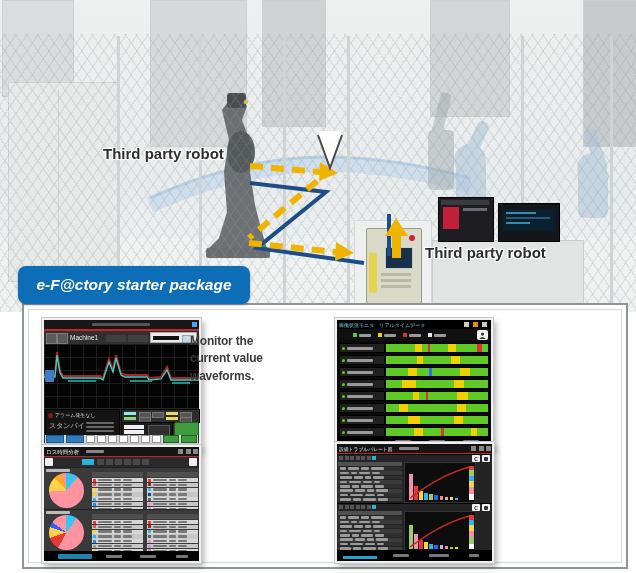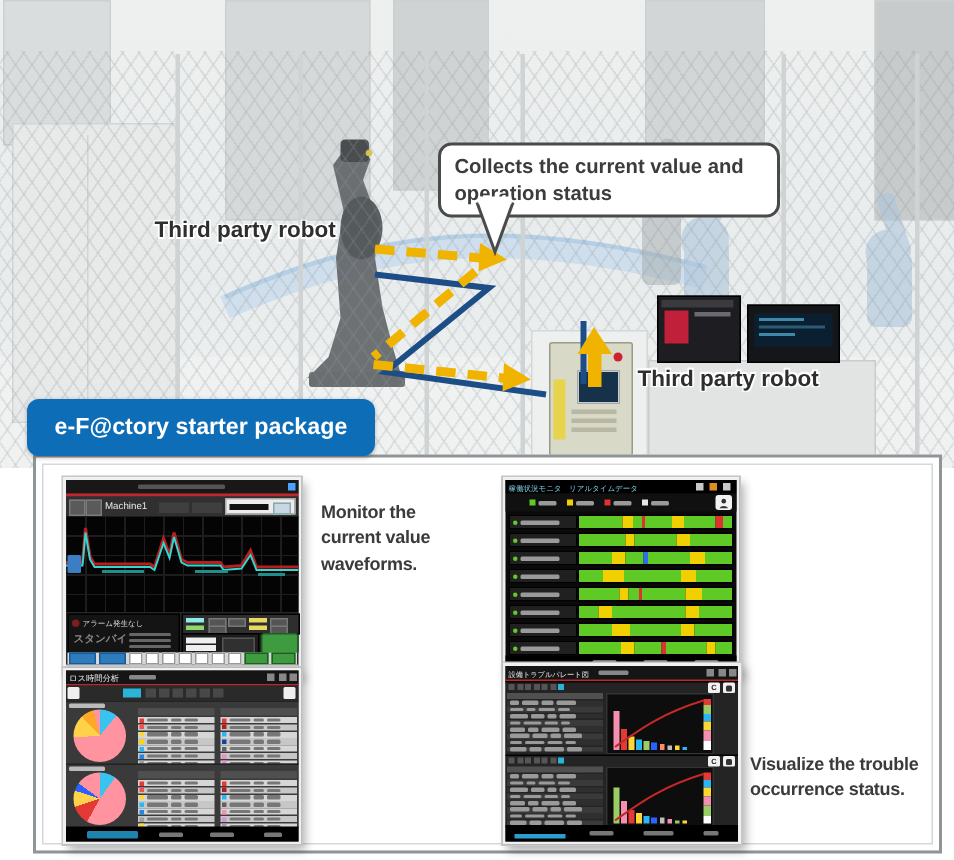--- a/index.html
+++ b/index.html
@@ -18,21 +18,21 @@
       repeating-linear-gradient(-55deg, rgba(146,154,156,.35) 0 1.4px, transparent 1.4px 9px);}
   .post{position:absolute;width:3px;background:#cfd3d3;top:36px;height:268px;}
 
   
   .photo-label{position:absolute;font-weight:bold;font-size:15px;color:#2e2e2e;line-height:1.25;
     text-shadow:-1px -1px 0 #fff,1px -1px 0 #fff,-1px 1px 0 #fff,1px 1px 0 #fff,0 0 3px #fff;}
   .callout{position:absolute;left:292px;top:95px;width:206px;background:#fff;border:2px solid #4a4a4a;
     border-radius:9px;padding:5px 9px 6px 9px;font-weight:bold;font-size:13.5px;color:#3c3c3c;line-height:1.3;}
   .banner{position:absolute;left:18px;top:266px;width:232px;height:38px;background:#0d6db6;border-radius:8px;
     color:#fff;font-weight:bold;font-size:15.5px;display:flex;align-items:center;justify-content:center;
-    box-shadow:0 1px 3px rgba(0,0,0,.25);z-index:30;}
+    box-shadow:0 1px 3px rgba(0,0,0,.25);z-index:30;font-style:italic;}
 
   
   .package{position:absolute;left:22px;top:303px;width:602px;height:262px;background:#fff;
     border:2px solid #8f9596;box-shadow:inset 0 0 0 4px #fff, inset 0 0 0 5px #d4d8d8;z-index:20;}
   .shot{position:absolute;border:2px solid #f0f0f0;outline:1px solid #c4c8c8;background:#222;
     box-shadow:3px 4px 6px rgba(0,0,0,.30);}
   .cap{position:absolute;font-weight:bold;font-size:12px;color:#3b3b3b;line-height:1.45;letter-spacing:-.2px;z-index:25;}
 
   .tx-bar{display:inline-block;background:#8a8a8a;border-radius:1px;vertical-align:middle;}
 
@@ -192,23 +192,20 @@
       <line x1="250" y1="166" x2="320" y2="172" stroke="#f0b400" stroke-width="6" stroke-dasharray="13 8"></line>
       <polygon points="320,162 338,173 319,181" fill="#f0b400"></polygon>
       <line x1="317" y1="181" x2="249" y2="238" stroke="#f0b400" stroke-width="6" stroke-dasharray="13 8"></line>
       <line x1="249" y1="243" x2="336" y2="252" stroke="#f0b400" stroke-width="6" stroke-dasharray="13 8"></line>
       <polygon points="336,242 354,253 335,261" fill="#f0b400"></polygon>
       <rect x="392" y="233" width="9" height="25" fill="#f0b400"></rect>
       <polygon points="385,236 408,236 396,218" fill="#f0b400"></polygon>
     </svg>
 
     <div class="photo-label" style="left:103px;top:145px;">Third party robot</div>
-    <div class="callout">
-      <span>Collects the current value and operation status</span>
-    </div>
     <svg class="abs" style="left:0;top:0;pointer-events:none;" width="636" height="312">
       <path d="M318,135 L330,168 L342,135" fill="#ffffff" stroke="#4a4a4a" stroke-width="2"></path>
       <rect x="319" y="131" width="22" height="5" fill="#ffffff"></rect>
     </svg>
     <div class="photo-label" style="left:425px;top:244px;">
       <div>Third party robot</div>
     </div>
   </div>
 
   <div class="banner">
@@ -289,21 +286,21 @@
       <div class="tabs">
         <span class="tab"></span>
           <span class="tab"></span>
           <span class="tab"></span>
           <span class="tab"></span>
         <span class="tab"></span>
           <span class="tab"></span>
           <span class="tab sel"></span>
       </div>
     </div>
-    <div class="cap" style="left:190px;top:28px;width:92px;">Monitor the current value waveforms.</div>
+    <div class="cap" style="left:166px;top:28px;width:92px;">Monitor the current value waveforms.</div>
 
     <div class="shot s2">
       <div class="tbar">
         <span class="ttx">稼働状況モニタ　リアルタイムデータ</span>
         <span class="abs" style="right:22px;top:2px;width:5px;height:5px;background:#c8c8c8;"></span>
         <span class="abs" style="right:13px;top:2px;width:5px;height:5px;background:#e08a28;"></span>
         <span class="abs" style="right:4px;top:2px;width:5px;height:5px;background:#c8c8c8;"></span>
       </div>
       <div class="legend">
           <div class="lg-item">
@@ -858,16 +855,15 @@
             <span class="lockdot"></span>
           </div>
       </div>
       <div class="bbar">
         <span class="tx-bar" style="position:absolute;left:56px;top:4px;width:16px;height:3px;background:#777;"></span>
         <span class="tx-bar" style="position:absolute;left:92px;top:4px;width:20px;height:3px;background:#777;"></span>
         <span class="tx-bar" style="position:absolute;left:132px;top:4px;width:10px;height:3px;background:#777;"></span>
       </div>
       <div class="cyu"></div>
     </div>
-    <div class="cap" style="left:476px;top:196px;width:128px;">Visualize the trouble occurrence status.</div>
 
   </div>
 </div>
 
 </body></html>

